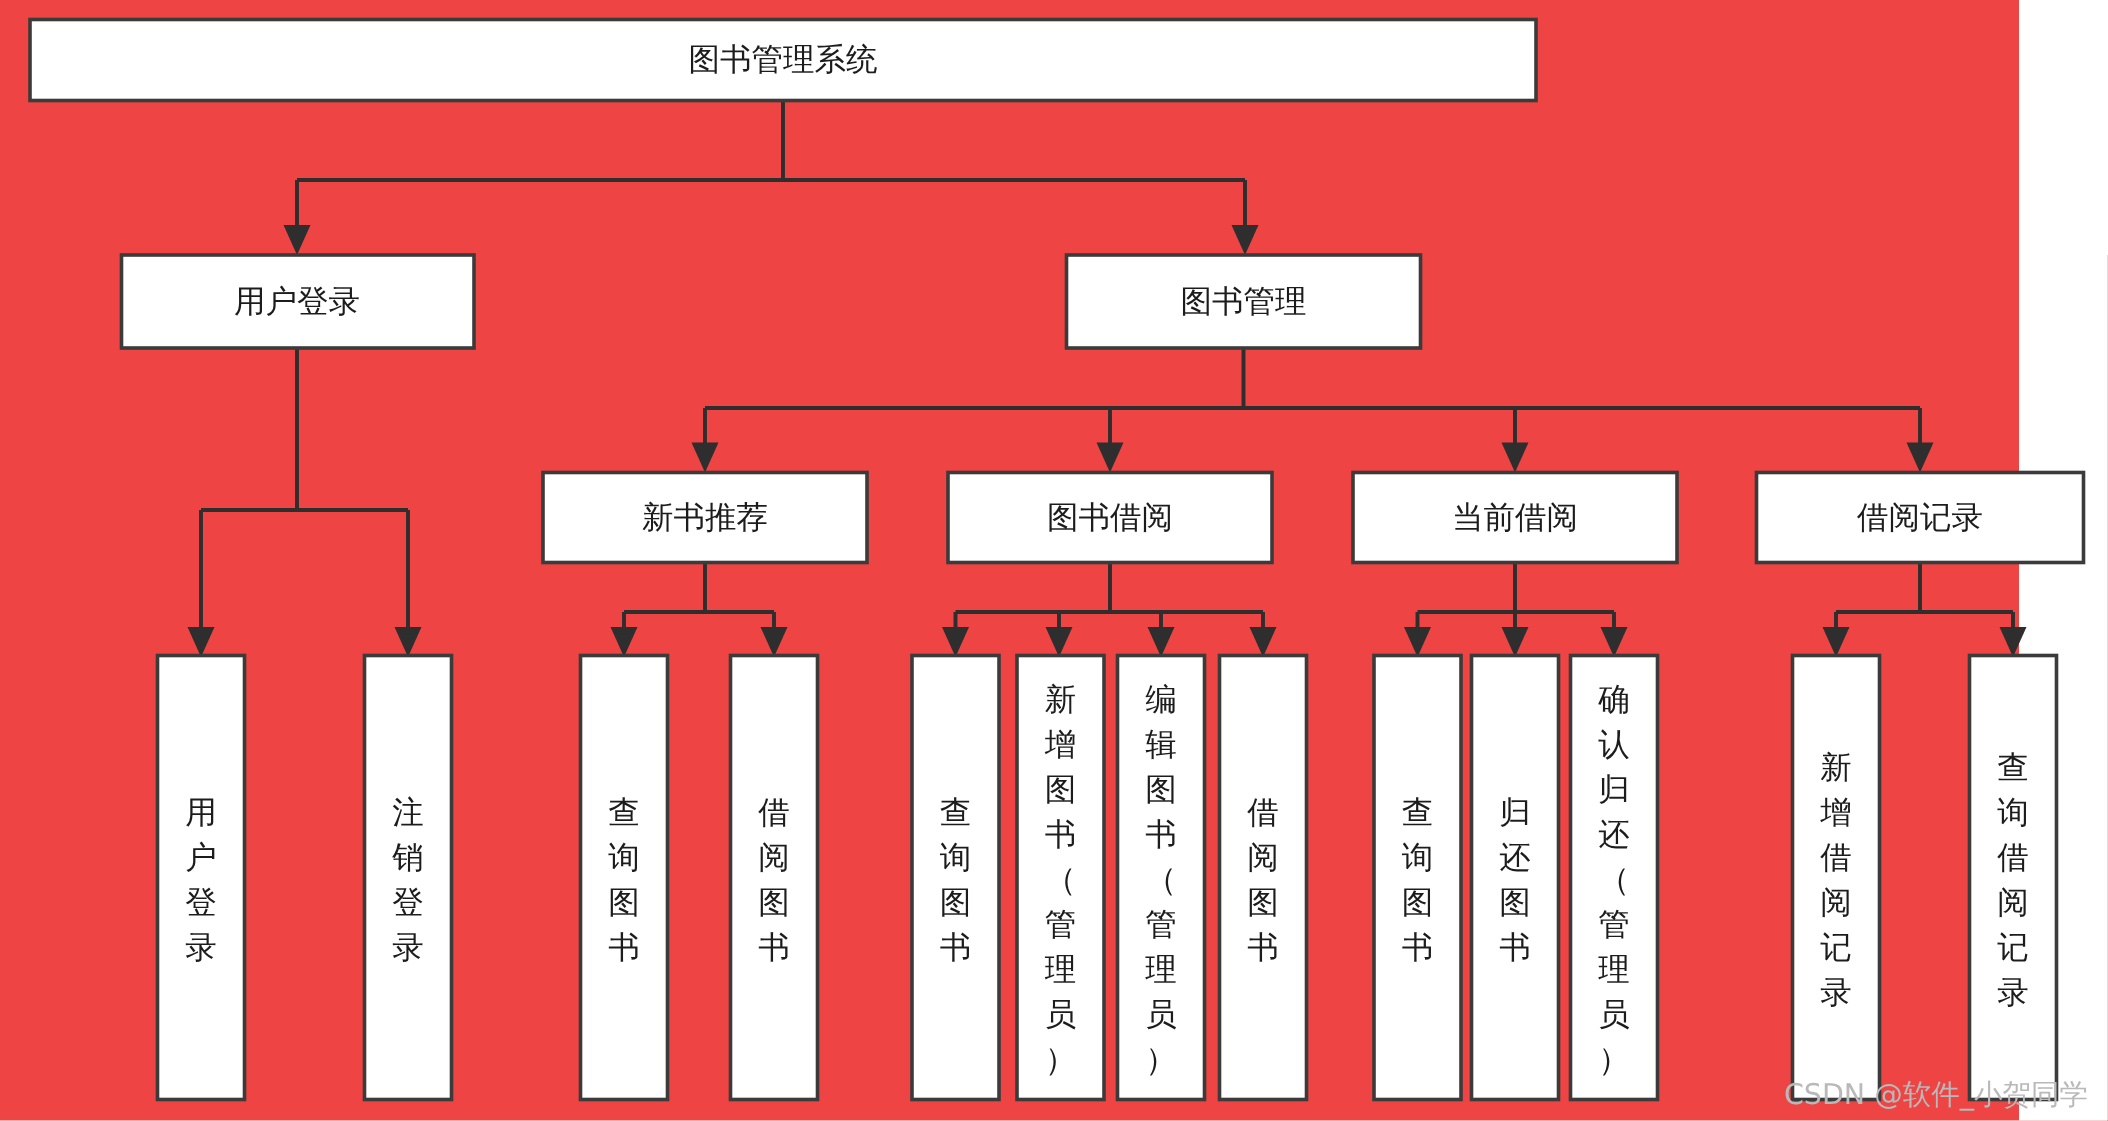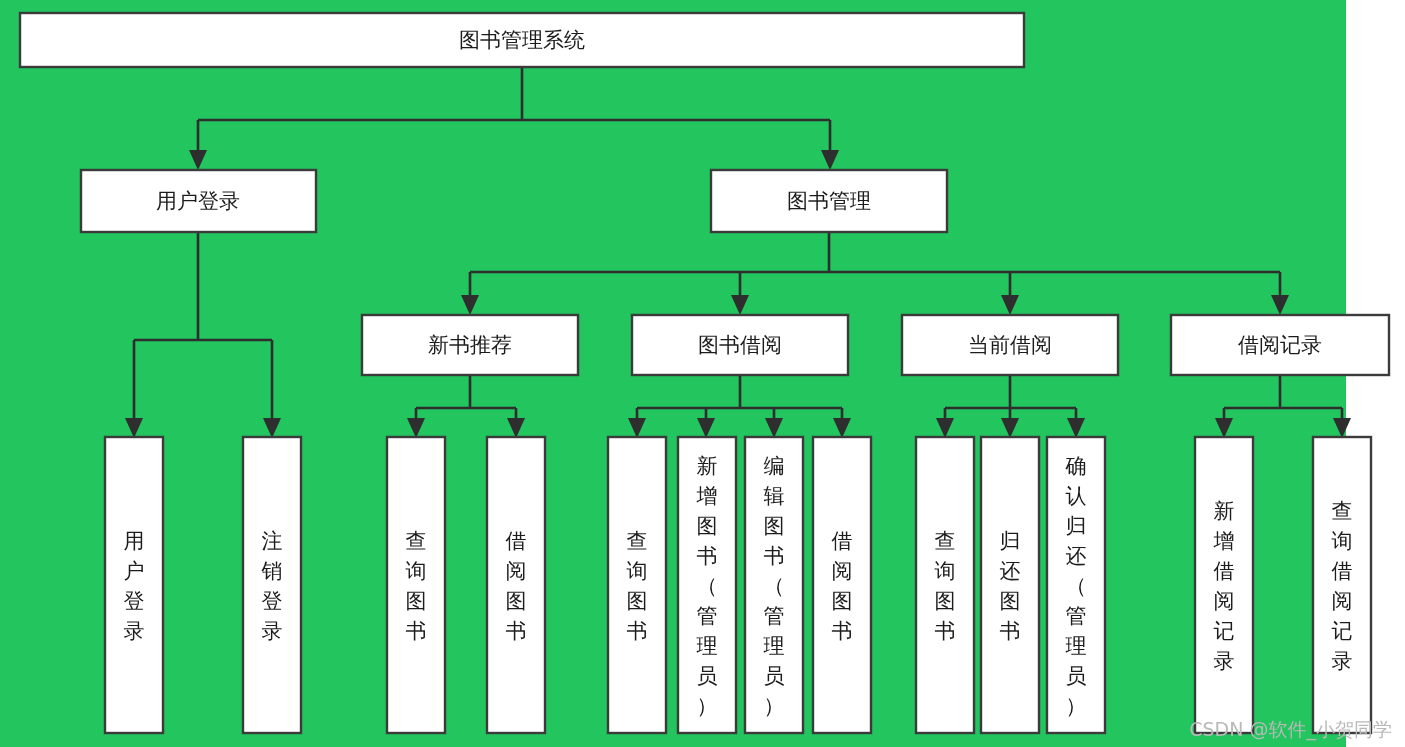--- a/index.html
+++ b/index.html
@@ -11,21 +11,21 @@
   body {
     width: 1405px;
     height: 747px;
     overflow: hidden;
     font-family: "DejaVu Sans", "Liberation Sans", sans-serif;
   }
   #diagram-root {
     position: relative;
     width: 1346px;
     height: 747px;
-    background: #22c55e;
+    background: #ef4444;
   }
   svg#flowchart {
     position: absolute;
     left: 0;
     top: 0;
     width: 1405px;
     height: 747px;
     display: block;
   }
   .node-box {

